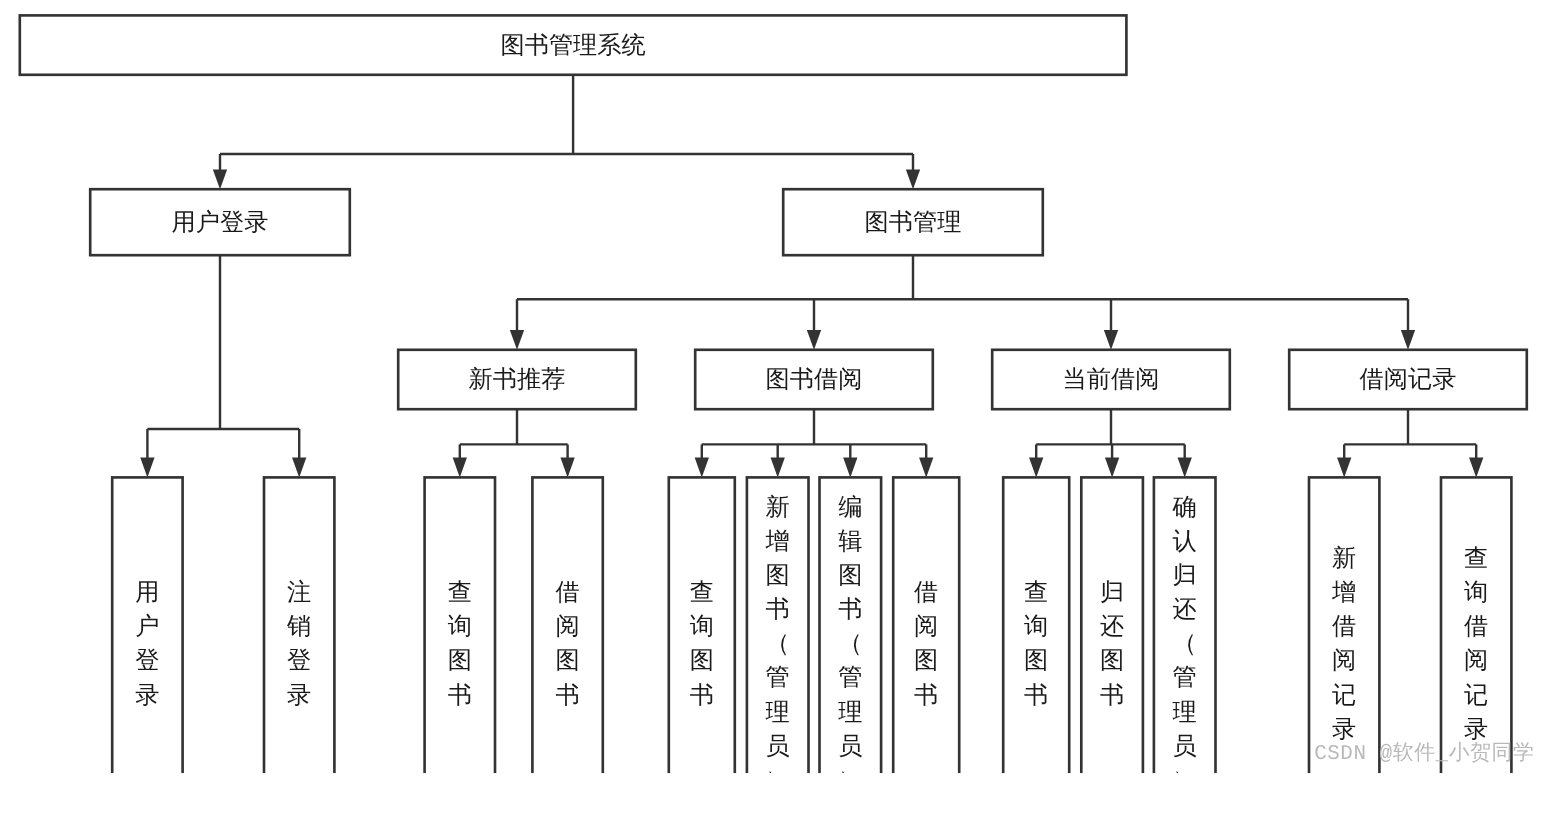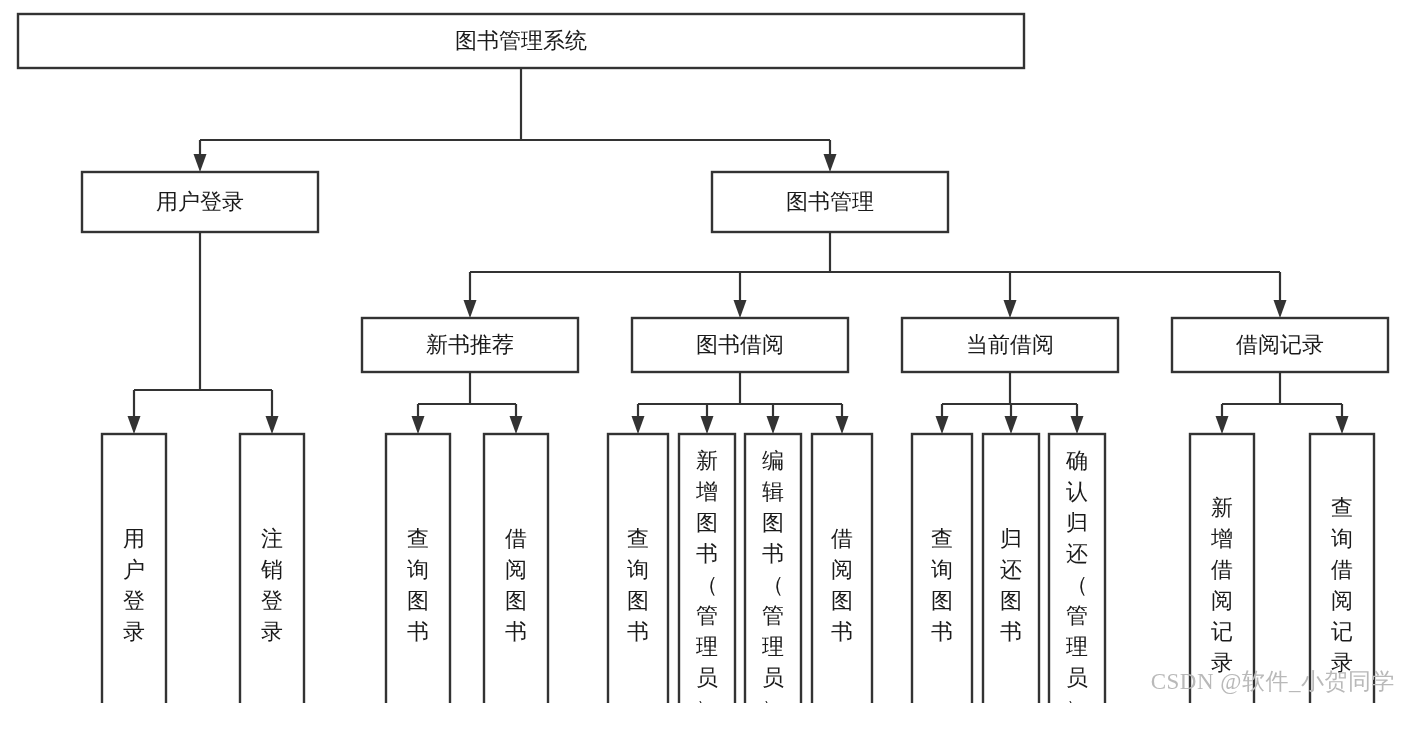--- a/index.html
+++ b/index.html
@@ -51,22 +51,22 @@
   .node-label-v {
     font-family: "Liberation Sans", "DejaVu Sans", sans-serif;
     font-size: 22px;
     fill: #1a1a1a;
     text-anchor: middle;
   }
   .watermark {
     position: absolute;
     right: 10px;
     bottom: 6px;
-    font-family: Liberation Serif, serif;
-    font-size: 23px;
+    font-family: Liberation Mono, monospace;
+    font-size: 19px;
     color: #b9b9b9;
     letter-spacing: 0.5px;
     user-select: none;
     pointer-events: none;
     white-space: nowrap;
   }
 </style>
 </head>
 <body>
 

